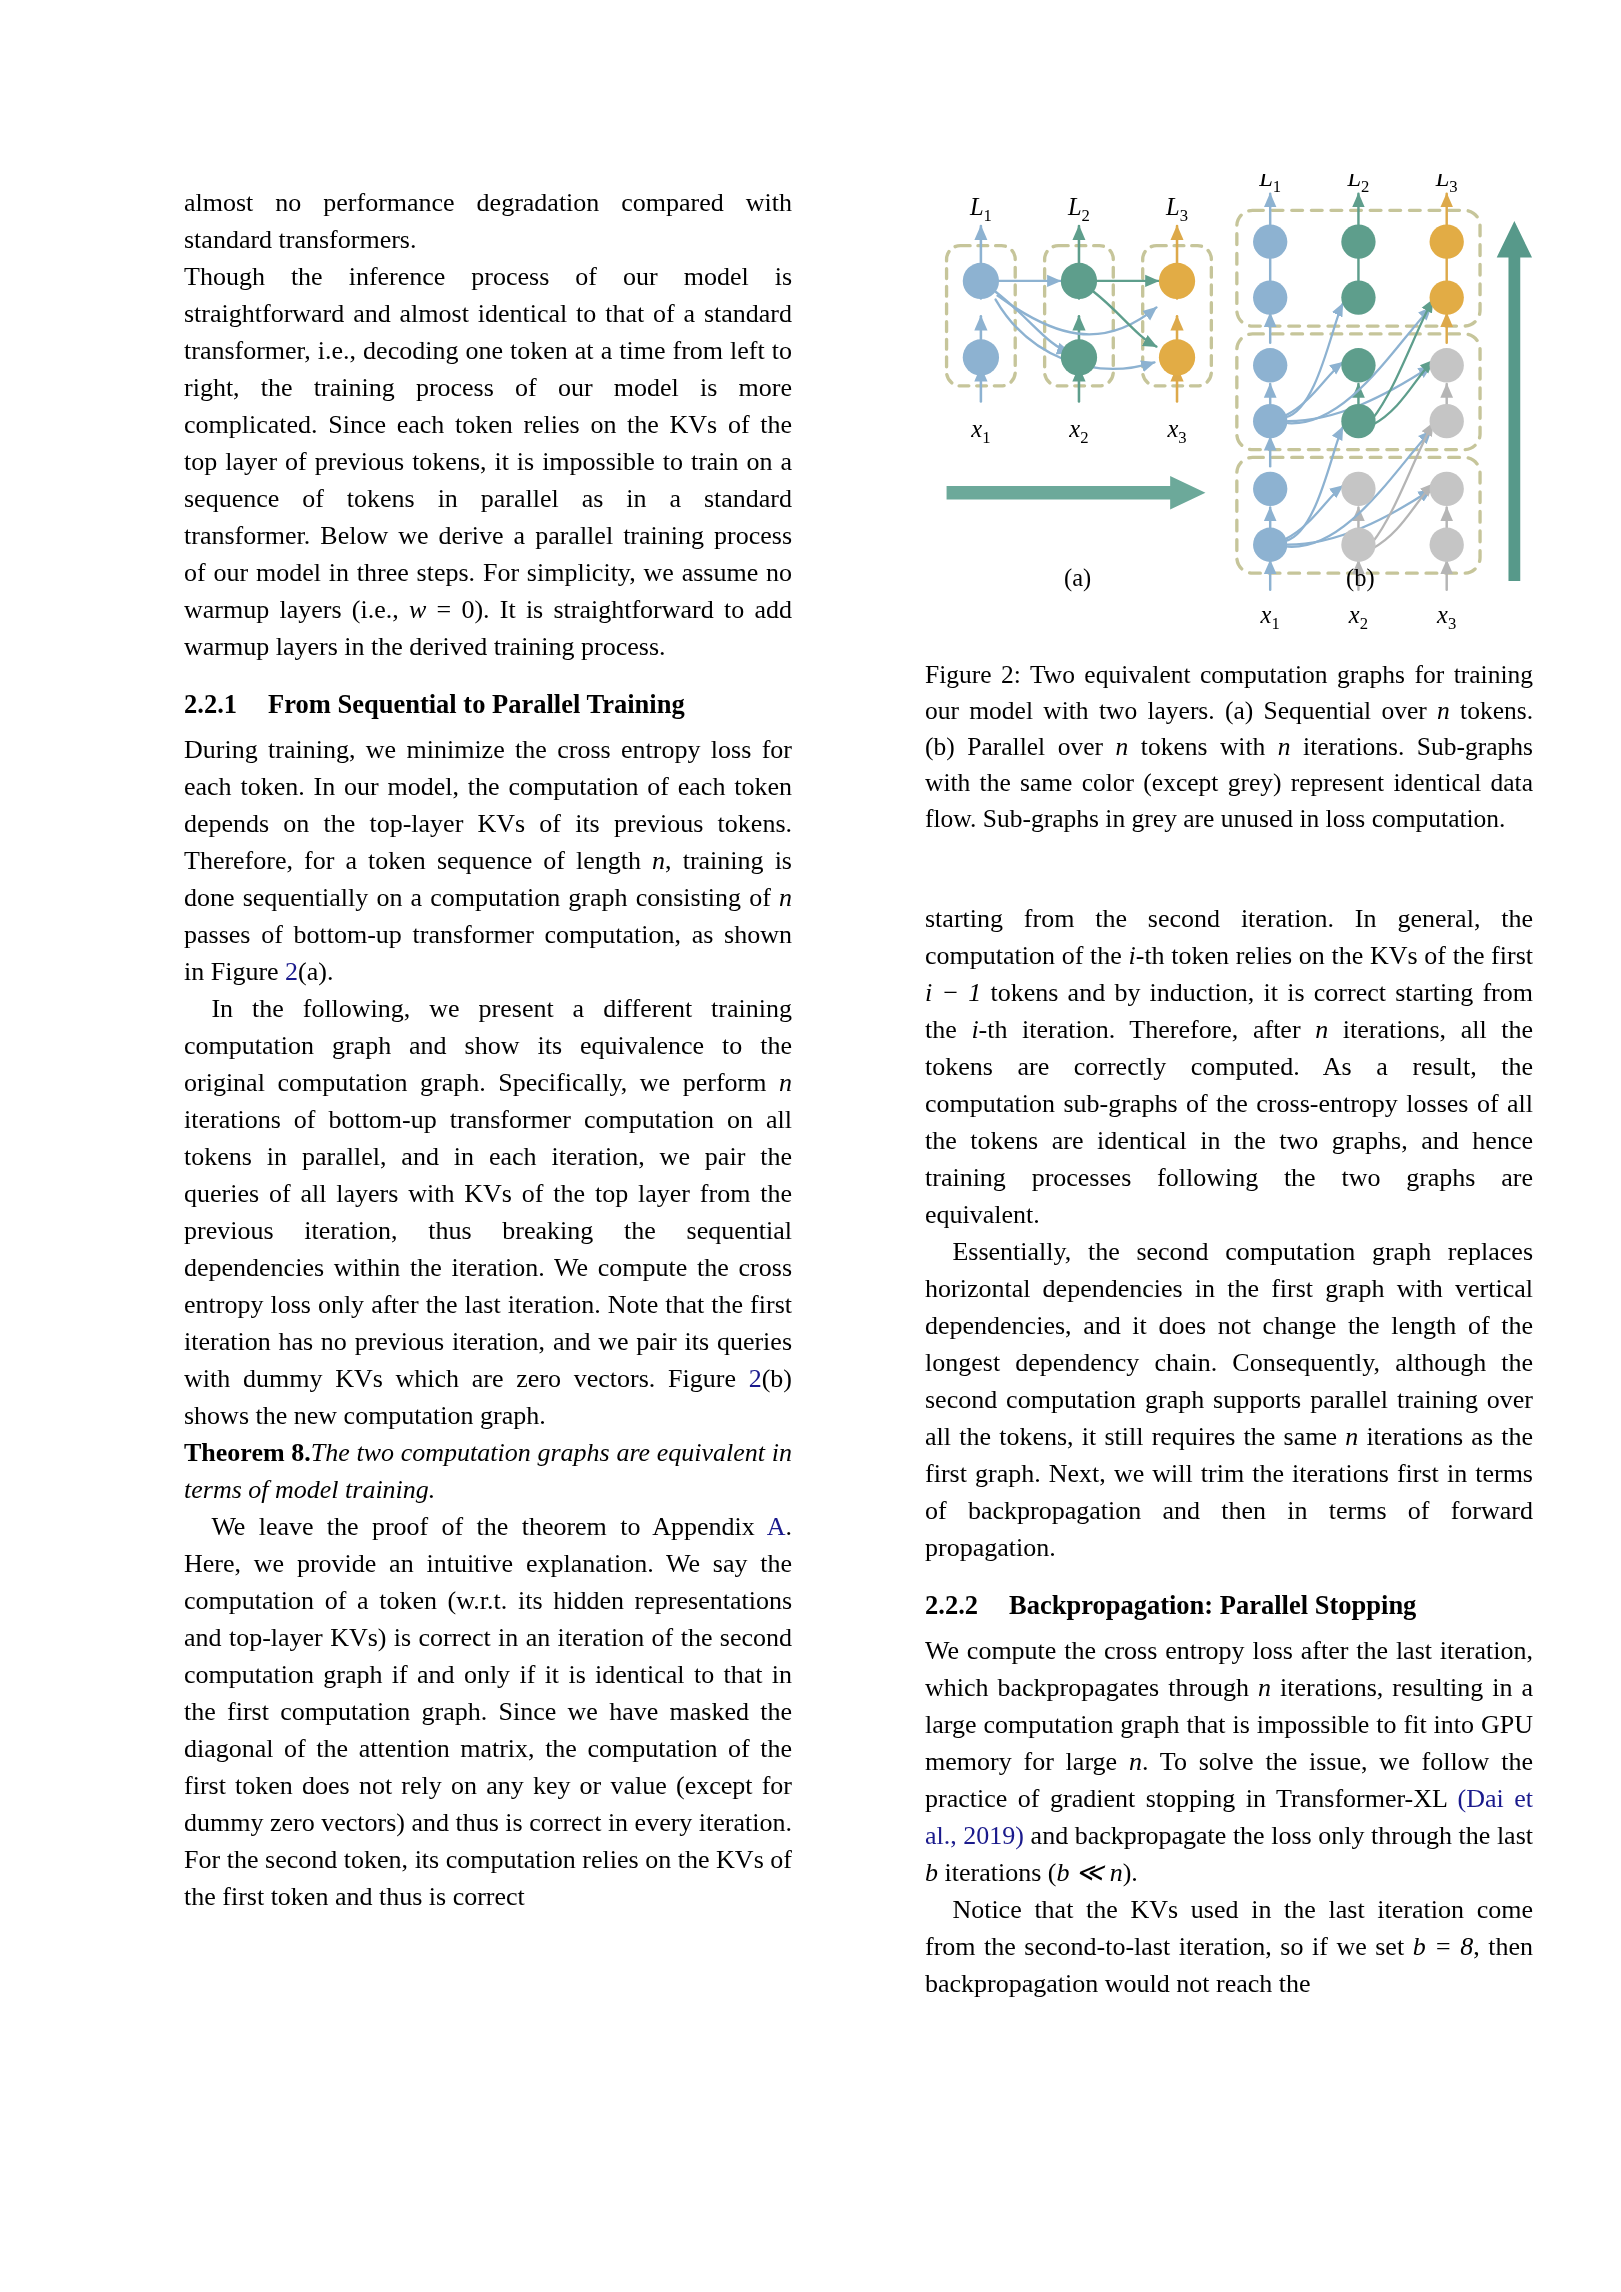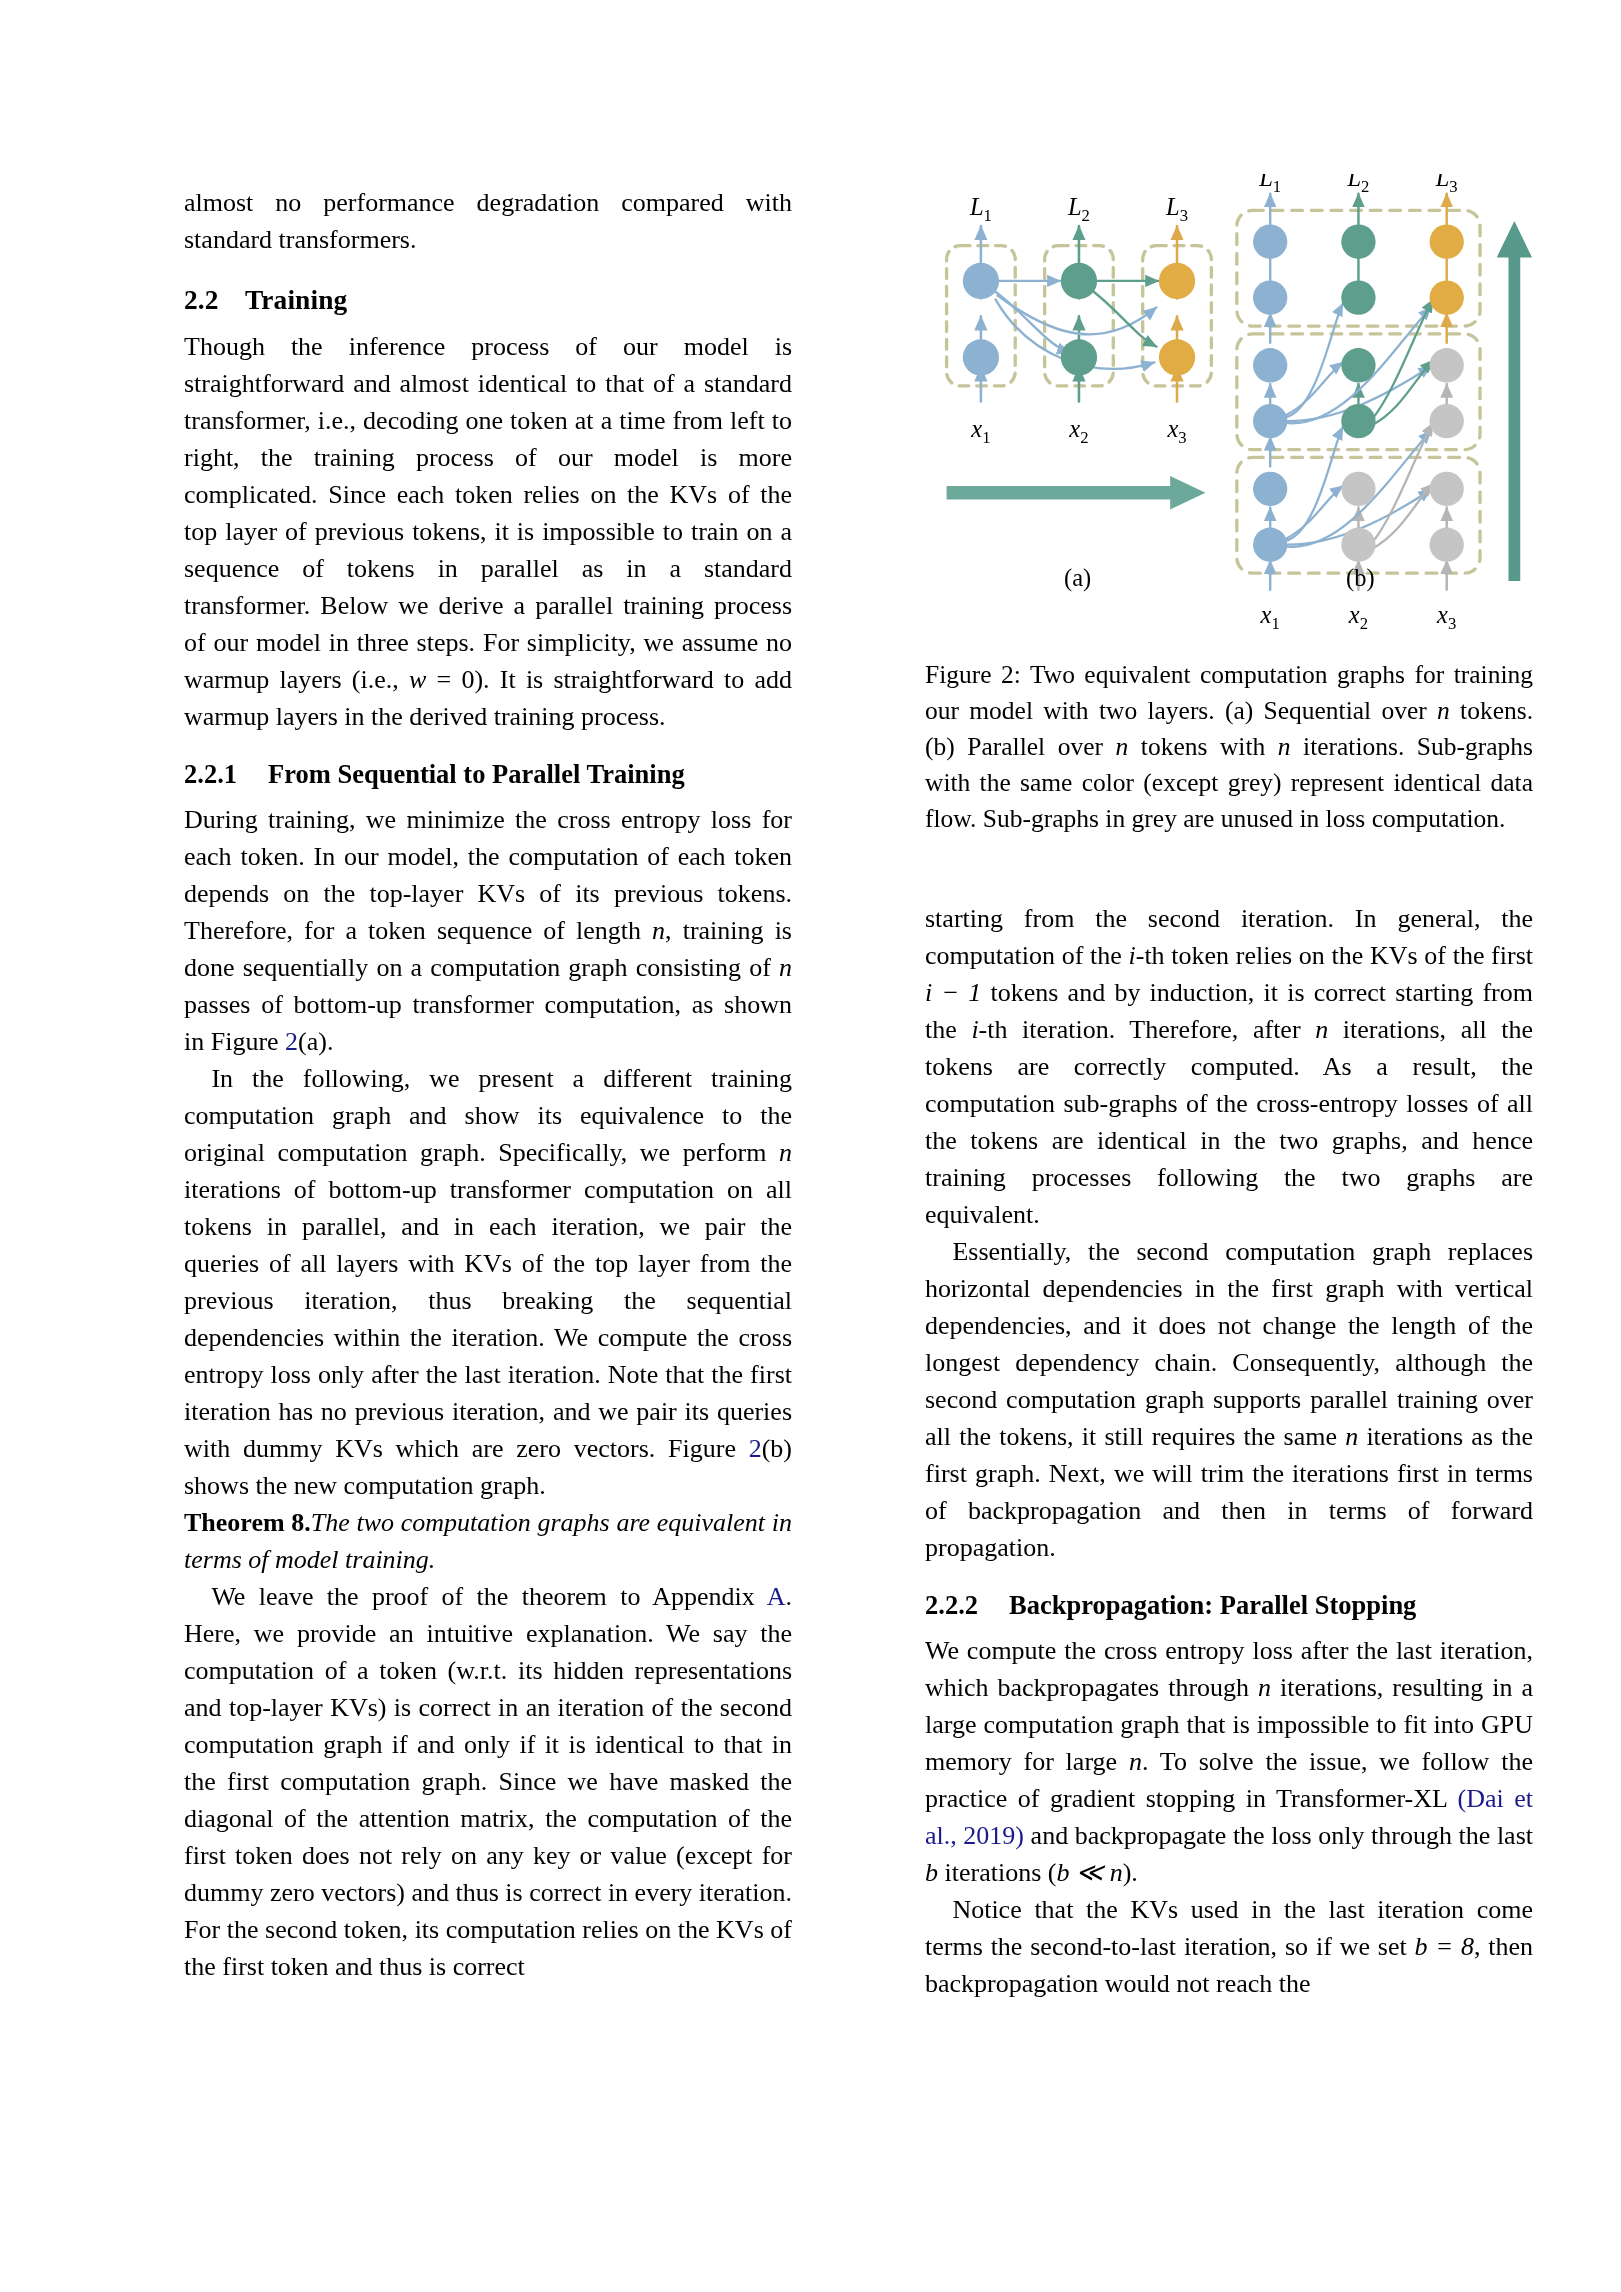--- a/index.html
+++ b/index.html
@@ -91,23 +91,20 @@
 </style>
 </head>
 <body>
 
 <div class="page">
 
   <div class="col col-left">
 
     <p>almost no performance degradation compared with standard transformers.</p>
 
-    <h2 class="sec">
-      <span class="secnum">2.2</span><span>Training</span>
-    </h2>
 
     <p><span>Though the inference process of our model is straightforward and almost identical to that of a standard transformer, i.e., decoding one token at a time from left to right, the training process of our model is more complicated. Since each token relies on the KVs of the top layer of previous tokens, it is impossible to train on a sequence of tokens in parallel as in a standard transformer. Below we derive a parallel training process of our model in three steps. For simplicity, we assume no warmup layers (i.e., </span><i class="math">w</i><span> = 0</span><span>). It is straightforward to add warmup layers in the derived training process.</span></p>
 
     <h3 class="subsec">
       <span class="secnum3">2.2.1</span><span>From Sequential to Parallel Training</span>
     </h3>
 
     <p><span>During training, we minimize the cross entropy loss for each token. In our model, the computation of each token depends on the top-layer KVs of its previous tokens. Therefore, for a token sequence of length </span><i class="math">n</i><span>, training is done sequentially on a computation graph consisting of </span><i class="math">n</i><span> passes of bottom-up transformer computation, as shown in Figure </span><span class="lnk">2</span><span>(a).</span></p>
 
     <p class="ind"><span>In the following, we present a different training computation graph and show its equivalence to the original computation graph. Specifically, we perform </span><i class="math">n</i><span> iterations of bottom-up transformer computation on all tokens in parallel, and in each iteration, we pair the queries of all layers with KVs of the top layer from the previous iteration, thus breaking the sequential dependencies within the iteration. We compute the cross entropy loss only after the last iteration. Note that the first iteration has no previous iteration, and we pair its queries with dummy KVs which are zero vectors. Figure </span><span class="lnk">2</span><span>(b) shows the new computation graph.</span></p>
@@ -266,18 +263,18 @@
     <p><span>starting from the second iteration. In general, the computation of the </span><i class="math">i</i><span>-th token relies on the KVs of the first </span><i class="math">i − 1</i><span> tokens and by induction, it is correct starting from the </span><i class="math">i</i><span>-th iteration. Therefore, after </span><i class="math">n</i><span> iterations, all the tokens are correctly computed. As a result, the computation sub-graphs of the cross-entropy losses of all the tokens are identical in the two graphs, and hence training processes following the two graphs are equivalent.</span></p>
 
     <p class="ind"><span>Essentially, the second computation graph replaces horizontal dependencies in the first graph with vertical dependencies, and it does not change the length of the longest dependency chain. Consequently, although the second computation graph supports parallel training over all the tokens, it still requires the same </span><i class="math">n</i><span> iterations as the first graph. Next, we will trim the iterations first in terms of backpropagation and then in terms of forward propagation.</span></p>
 
     <h3 class="subsec">
       <span class="secnum3">2.2.2</span><span>Backpropagation: Parallel Stopping</span>
     </h3>
 
     <p><span>We compute the cross entropy loss after the last iteration, which backpropagates through </span><i class="math">n</i><span> iterations, resulting in a large computation graph that is impossible to fit into GPU memory for large </span><i class="math">n</i><span>. To solve the issue, we follow the practice of gradient stopping in Transformer-XL </span><span class="lnk">(Dai et al., 2019)</span><span> and backpropagate the loss only through the last </span><i class="math">b</i><span> iterations (</span><i class="math">b ≪ n</i><span>).</span></p>
 
-    <p class="ind"><span>Notice that the KVs used in the last iteration come terms the second-to-last iteration, so if we set </span><i class="math">b = 8</i><span>, then backpropagation would not reach the</span></p>
+    <p class="ind"><span>Notice that the KVs used in the last iteration come from the second-to-last iteration, so if we set </span><i class="math">b = 8</i><span>, then backpropagation would not reach the</span></p>
 
   </div>
 
 </div>
 
 
 </body></html>

